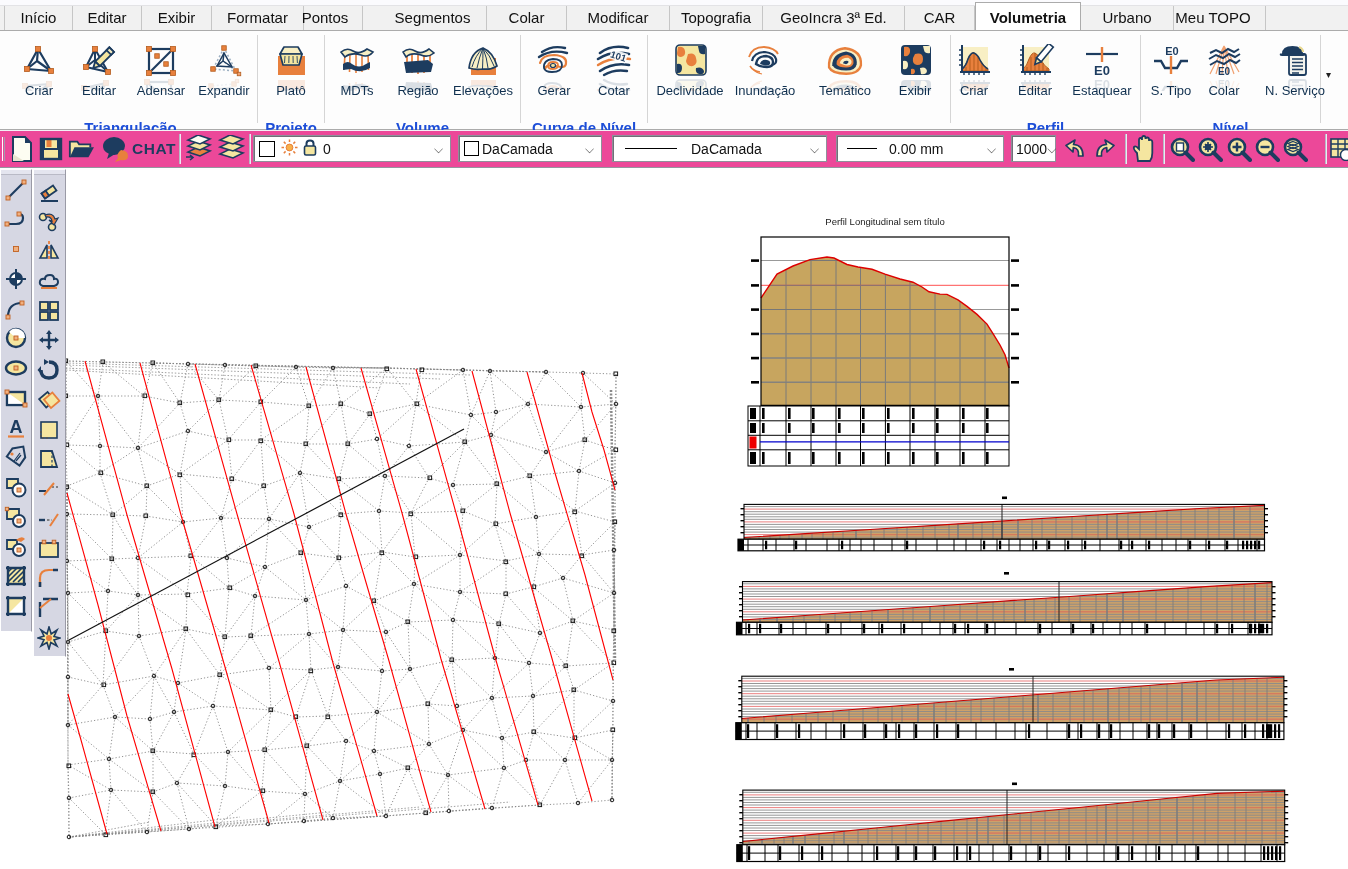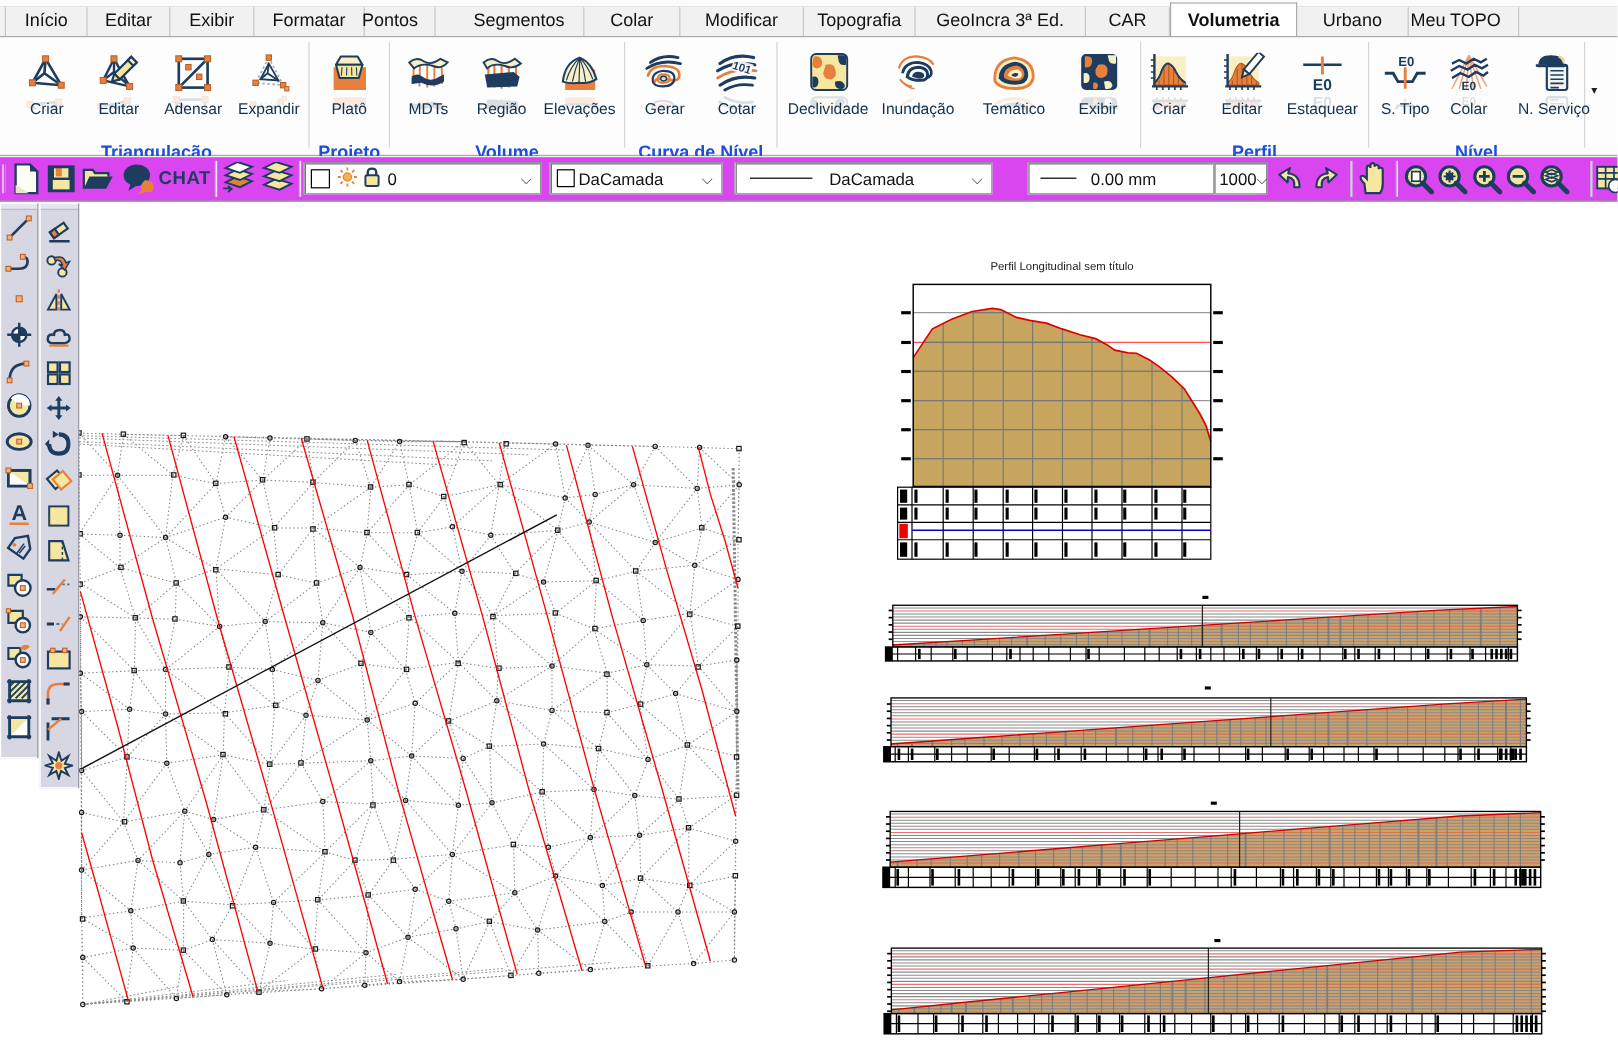--- a/index.html
+++ b/index.html
@@ -13,21 +13,21 @@
  border:1px solid #ababab;border-bottom:none;z-index:3}
 
 #ribbon{position:absolute;left:0;top:30px;width:1348px;height:100px;background:#fdfdfd;border-top:1px solid #ababab;border-bottom:1px solid #ababab}
 .gsep{position:absolute;top:4px;height:88px;width:1px;background:#d5d5d5}
 .glabel{position:absolute;top:88px;height:22px;font-size:15px;font-weight:bold;color:#1d4ed8;text-align:center}
 .ricon{position:absolute;top:11px;width:40px;height:36px;display:flex;align-items:flex-end;justify-content:center}
 .rlabel{position:absolute;top:52px;height:17px;font-size:13px;color:#10304f;text-align:center;white-space:nowrap}
 .refl{position:absolute;top:47px;width:40px;height:13px;overflow:hidden;opacity:.15;transform:scaleY(-1)}
 .refl svg{margin-top:-23px}
 
-#tbar{position:absolute;left:0;top:130px;width:1348px;height:38px;background:#d946ef;border-top:1px solid #f2f2f6;border-bottom:1px solid #95959f}
+#tbar{position:absolute;left:0;top:130px;width:1348px;height:38px;background:#ec4899;border-top:1px solid #f2f2f6;border-bottom:1px solid #95959f}
 .titem{position:absolute;top:3px;height:30px;display:flex;align-items:center}
 .tsep{position:absolute;top:3px;height:30px;width:2px;border-left:1px solid #b8b9c6;border-right:1px solid #eceaf4}
 .combo{position:absolute;top:4px;height:27px;background:#fff;border:1px solid #8f8f9a;
  box-shadow:inset 1px 1px 0 #707078;display:flex;align-items:center;font-size:14px;color:#111}
 .chev{margin-left:auto;margin-right:7px;color:#444;font-size:12px}
 
 #pal1{position:absolute;left:0;top:169px;width:32px;height:463px;background:#d6d7e3;border:1px solid #fff;border-right:1px solid #9a9aa6}
 #pal2{position:absolute;left:33px;top:169px;width:33px;height:488px;background:#d6d7e3;border:1px solid #fff;border-right:1px solid #9a9aa6}
 .phdr{height:5px;border-bottom:1px solid #b9bac6;background:#e4e5ef}
 .pic{position:absolute;width:24px;height:24px}
@@ -588,21 +588,21 @@
       <div class="combo" style="left:458px;width:144px">
 <span style="display:inline-block;width:15px;height:15px;border:1.3px solid #000;background:#fff;margin-left:5px"></span>
 <span style="margin-left:3px">DaCamada</span>
         <span class="chev">⌵</span>
       </div>
       <div class="combo" style="left:612px;width:215px">
 <span style="display:inline-block;width:52px;height:1.5px;background:#000;margin-left:12px"></span>
 <span style="margin-left:14px">DaCamada</span>
         <span class="chev">⌵</span>
       </div>
-      <div class="combo" style="left:856px;width:192px">
+      <div class="combo" style="left:836px;width:168px">
 <span style="display:inline-block;width:30px;height:1.5px;background:#000;margin-left:10px"></span>
 <span style="margin-left:12px">0.00 mm</span>
         <span class="chev">⌵</span>
       </div>
       <div class="combo" style="left:1011px;width:45px">
 <span style="margin-left:4px">1000</span>
         <span class="chev" style="margin-right:4px">⌵</span>
       </div>
       <div class="titem" style="left:1062px;width:26px">
         <svg width="26" height="26" viewBox="0 0 26 26">

